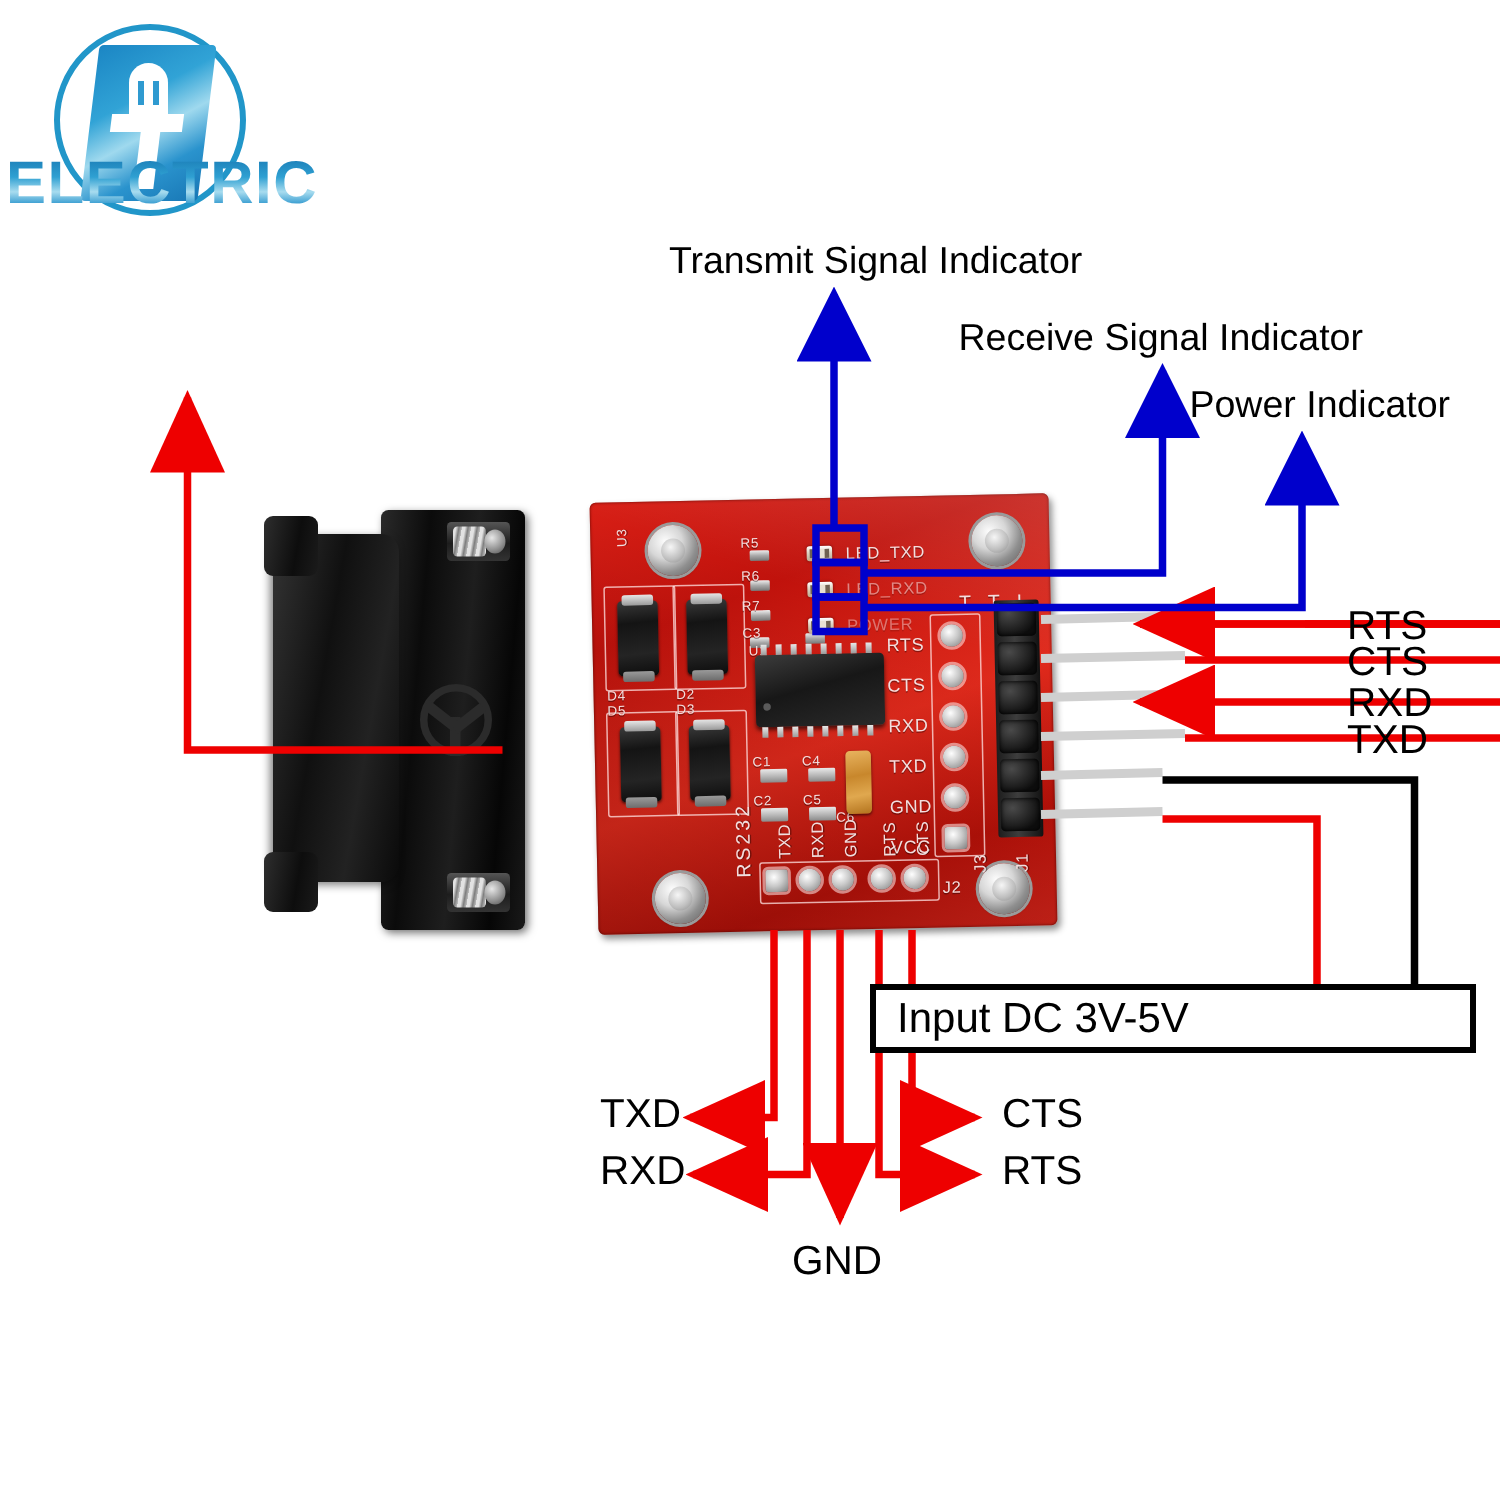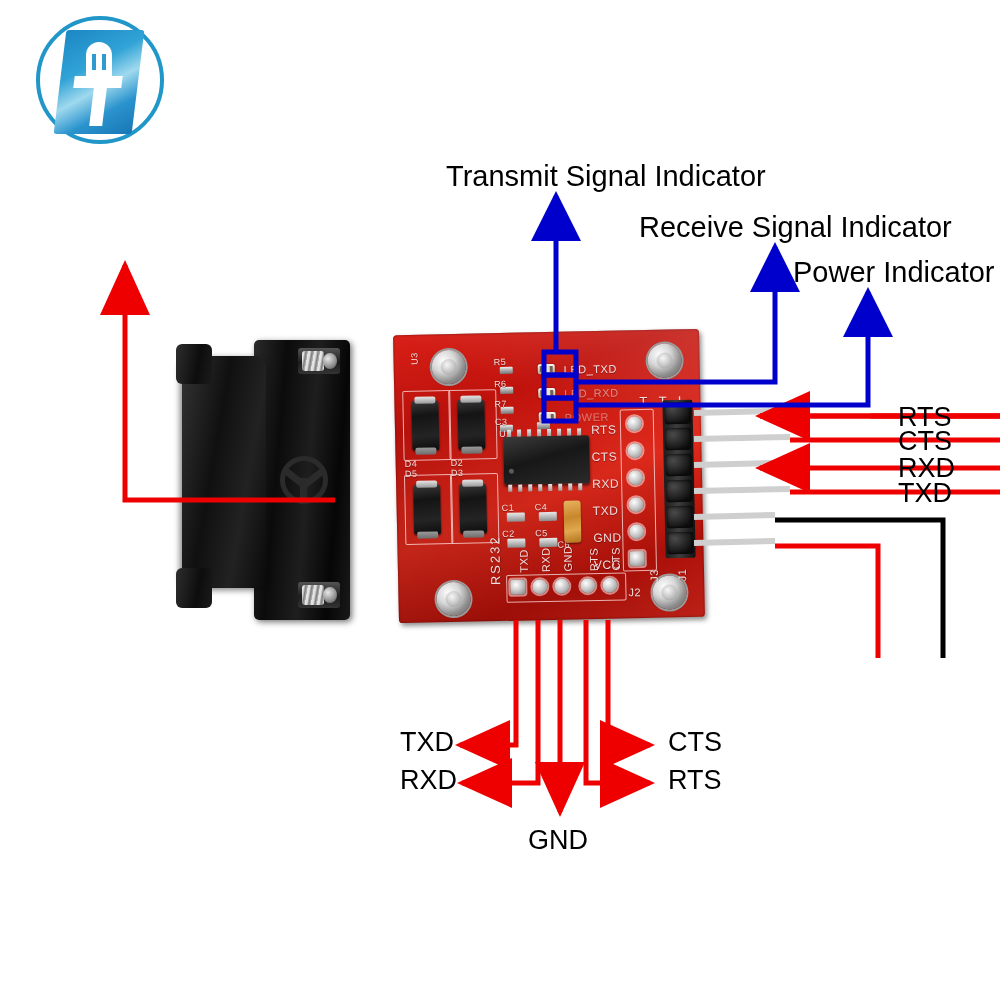--- a/index.html
+++ b/index.html
@@ -24,21 +24,21 @@
   .logo-bar{position:absolute;left:66px;top:66px;width:48px;height:12px;background:#fff;
             transform:skewX(-7deg);}
   #logo-text{position:absolute;left:4px;top:100px;font-size:40px;font-weight:bold;letter-spacing:1px;
              background:linear-gradient(180deg,#1471ad 0%,#2fa0d2 40%,#a8dcef 62%,#2c96cd 82%,#15699f 100%);
              -webkit-background-clip:text;background-clip:text;color:transparent;
              font-family:"Liberation Sans",sans-serif;}
 
   
   .ann{position:absolute;color:#000;font-family:"Liberation Sans",sans-serif;white-space:nowrap;}
   .ann.big{font-size:26px;}
-  .ann.mid{font-size:29px;}
+  .ann.mid{font-size:25px;}
   .ann.pin{font-size:27px;}
 
   #dcbox{position:absolute;left:580px;top:656px;width:404px;height:46px;border:4px solid #000;
          background:#fff;box-sizing:border-box;display:flex;align-items:center;}
   #dcbox span{font-size:28px;padding-left:14px;color:#000;}
 
   
   svg.layer{position:absolute;left:0;top:0;width:1000px;height:1000px;pointer-events:none;}
 
   
@@ -131,20 +131,21 @@
     <div class="logo-ring"></div>
     <div class="logo-badge"></div>
     <div class="logo-plug"></div>
     <div class="logo-prongs">
         <i></i>
         <i></i>
       </div>
     <div class="logo-bar"></div>
     <div class="logo-stem"></div>
   </div>
+  <div id="logo-text">ELECTRIC</div>
 
   <div id="board">
     <div class="pcb"></div>
 
     <div class="hole" style="left:46px;top:22px;">
         <i></i>
       </div>
     <div class="hole" style="left:262px;top:20px;">
         <i></i>
       </div>
@@ -395,14 +396,17 @@
   <div class="ann pin" style="left:898px;top:426px;">CTS</div>
   <div class="ann pin" style="left:898px;top:453px;">RXD</div>
   <div class="ann pin" style="left:898px;top:478px;">TXD</div>
 
   <div class="ann pin" style="left:400px;top:727px;">TXD</div>
   <div class="ann pin" style="left:400px;top:765px;">RXD</div>
   <div class="ann pin" style="left:528px;top:825px;">GND</div>
   <div class="ann pin" style="left:668px;top:765px;">RTS</div>
   <div class="ann pin" style="left:668px;top:727px;">CTS</div>
 
+  <div id="dcbox">
+    <span>Input DC 3V-5V</span>
+  </div>
 
 </div>
 
 </body></html>

